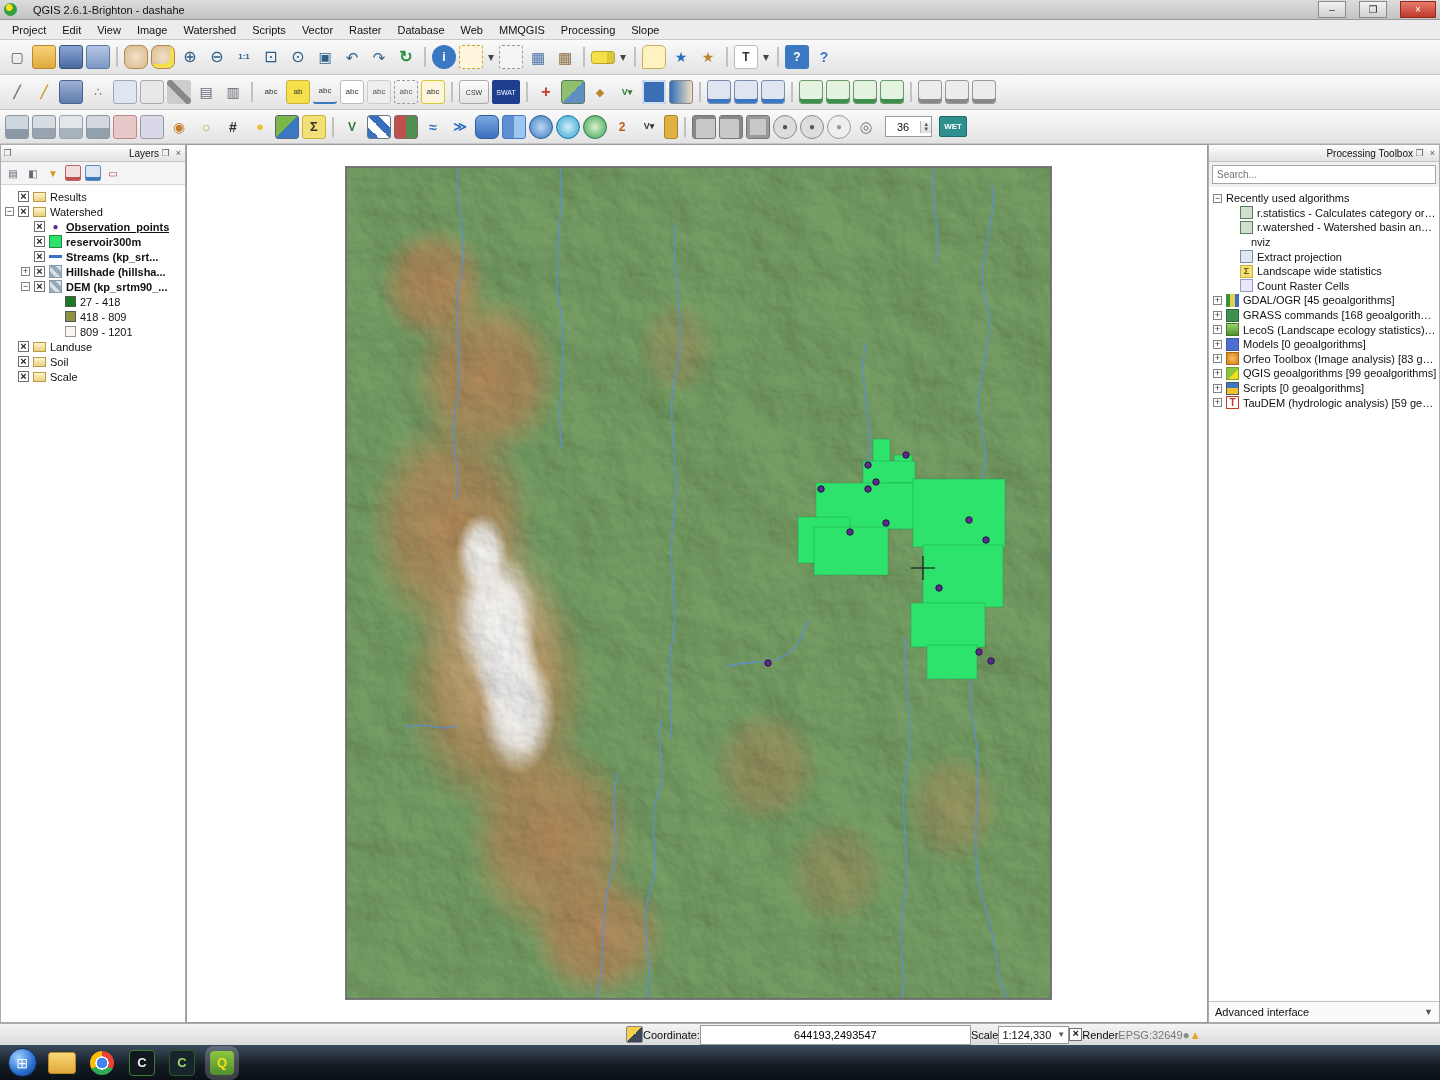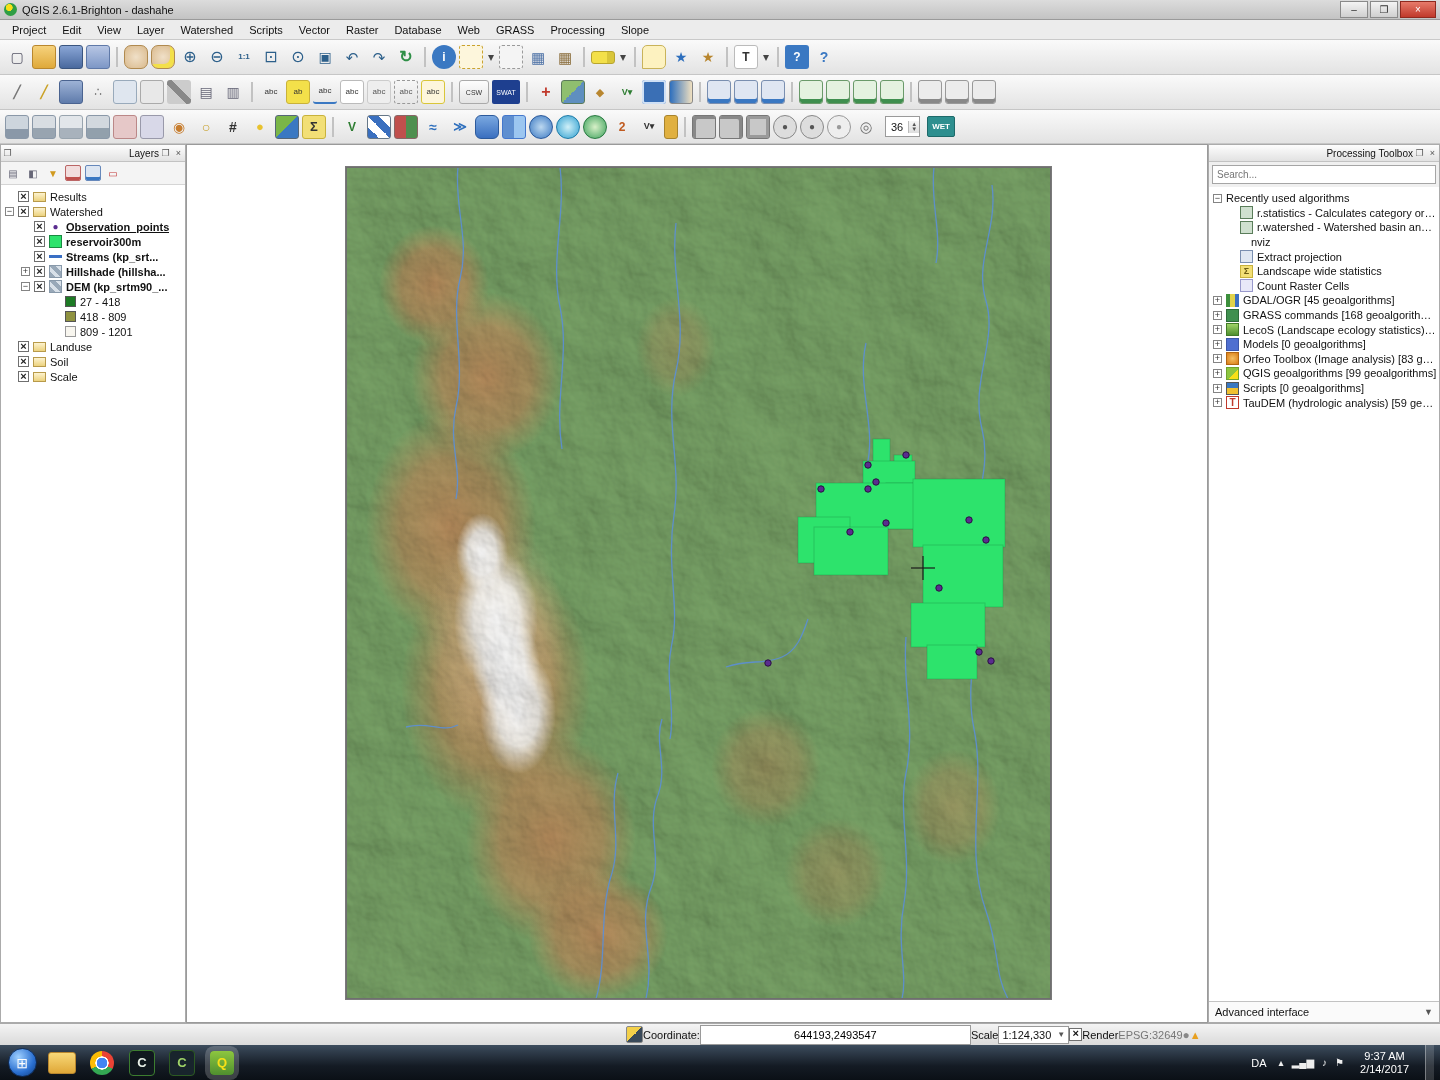--- a/index.html
+++ b/index.html
@@ -2,42 +2,42 @@
 <html><head>
 <meta charset="utf-8">
 <style>
   html,body{margin:0;padding:0;}
   body{width:1440px;height:1080px;overflow:hidden;position:relative;background:#d4d0c8;
        font-family:"Liberation Sans",sans-serif;font-size:11px;color:#111;
        -webkit-font-smoothing:antialiased;}
   
   .titlebar{position:absolute;left:0;top:0;width:100%;height:20px;
     background:linear-gradient(#dcdcdc,#c3c3c3);border-bottom:1px solid #9a9a9a;
-    display:flex;align-items:center;padding:0 4px;box-sizing:border-box;}
+    display:flex;align-items:center;padding:0 4px;box-sizing:border-box;gap:11px;}
   .qgis-logo{width:13px;height:13px;border-radius:50%;
     background:radial-gradient(circle at 40% 35%,#f7e017 28%,#2f9e44 32%);margin-right:5px;flex:none;}
   .title-text{font-size:11px;color:#111;flex:1;}
   .winbtn{width:26px;height:15px;display:flex;align-items:center;justify-content:center;
     font-size:10px;border:1px solid #8a8a8a;background:linear-gradient(#f4f4f4,#cfcfcf);
     margin-left:2px;color:#333;}
   .winbtn.close{background:linear-gradient(#e77b6a,#c0392b);color:#fff;border-color:#8f2a1f;width:34px;}
   .menubar{position:absolute;left:0;top:20px;width:100%;height:20px;background:#ececec;
     border-bottom:1px solid #c9c9c9;display:flex;align-items:center;padding:0 4px;box-sizing:border-box;}
   .menuitem{padding:2px 8px;cursor:default;}
   
   .toolbar{position:absolute;left:0;width:100%;display:flex;align-items:center;gap:3px;
     padding:2px 5px;box-sizing:border-box;background:linear-gradient(#fafafa,#e3e3e3);
     border-bottom:1px solid #c6c6c6;}
   #toolbar1{top:40px;height:35px;}
   #toolbar2{top:75px;height:35px;}
   #toolbar3{top:110px;height:34px;}
   .tbi{width:24px;height:24px;flex:none;display:flex;align-items:center;justify-content:center;
     font-size:12px;line-height:1;border-radius:3px;box-sizing:border-box;color:#444;}
   .spinner{display:flex;align-items:center;border:1px solid #9a9a9a;background:#fff;height:19px;margin-left:4px;}
-  .spinner .val{padding:0 5px;font-size:11px;}
+  .spinner .val{padding:0 11px;font-size:11px;}
   .spinner .arrows{display:flex;flex-direction:column;font-size:6px;line-height:5px;color:#555;
     border-left:1px solid #bbb;padding:1px 2px;background:linear-gradient(#f6f6f6,#ddd);}
   .wetbtn{margin-left:4px;background:#2e8f8f;color:#fff;font-size:8px;font-weight:bold;
     padding:5px 4px;border-radius:2px;border:1px solid #1e6a6a;}
   
   #main{position:absolute;left:0;top:144px;width:1440px;height:879px;background:#ececec;}
   .panel{position:absolute;top:0;height:100%;background:#f0f0f0;box-sizing:border-box;
     border:1px solid #ababab;display:flex;flex-direction:column;}
   #layers-panel{left:0;width:186px;}
   #processing-panel{left:1208px;width:232px;}
@@ -108,28 +108,28 @@
   <span class="winbtn">–</span>
   <span class="winbtn">❐</span>
   <span class="winbtn close">×</span>
 </div>
 
 <div class="menubar">
 
 <span class="menuitem">Project</span>
     <span class="menuitem">Edit</span>
     <span class="menuitem">View</span>
-    <span class="menuitem">Layer</span>
+    <span class="menuitem">Image</span>
     <span class="menuitem">Watershed</span>
     <span class="menuitem">Scripts</span>
     <span class="menuitem">Vector</span>
     <span class="menuitem">Raster</span>
     <span class="menuitem">Database</span>
     <span class="menuitem">Web</span>
-    <span class="menuitem">GRASS</span>
+    <span class="menuitem">MMQGIS</span>
     <span class="menuitem">Processing</span>
     <span class="menuitem">Slope</span>
   </div>
 
 <div class="toolbar" id="toolbar1">
 
 <span class="tbi" style="color:#556;font-size:14px">▢</span>
     <span class="tbi" style="background:linear-gradient(#f6d27c,#dfa93a);border:1px solid #b9872e"></span>
     <span class="tbi" style="background:linear-gradient(#8aa6d6,#49699e);border:1px solid #3a557f"></span>
     <span class="tbi" style="background:linear-gradient(#b7c6e4,#7d97c6);border:1px solid #5f79a8"></span>
@@ -606,28 +606,13 @@
       </span>
 
       <span class="tb-app">
         <span style="background:#18242c;color:#9fd468;border:1px solid #2c5a22;border-radius:4px;font-weight:bold;width:24px;height:24px">C</span>
       </span>
 
       <span class="tb-app">
         <span style="background:linear-gradient(#8dc63f,#4f8f2f);color:#f7e017;font-weight:bold;border-radius:4px;width:24px;height:24px;box-shadow:0 0 0 5px rgba(255,255,255,.2)">Q</span>
       </span>
     </span>
-  <span class="tray">
-    <span class="lang">DA</span>
-    <span style="display:flex;align-items:center;gap:8px">
-
-    <span class="tico">▴</span>
-        <span class="tico">▂▄▆</span>
-        <span class="tico">♪</span>
-        <span class="tico">⚑</span>
-      </span>
-    <span class="clock">
-      <span>9:37 AM</span><br>
-      <span>2/14/2017</span>
-    </span>
-    <span class="show-desktop"></span>
-  </span>
 </div>
 
 </body></html>

